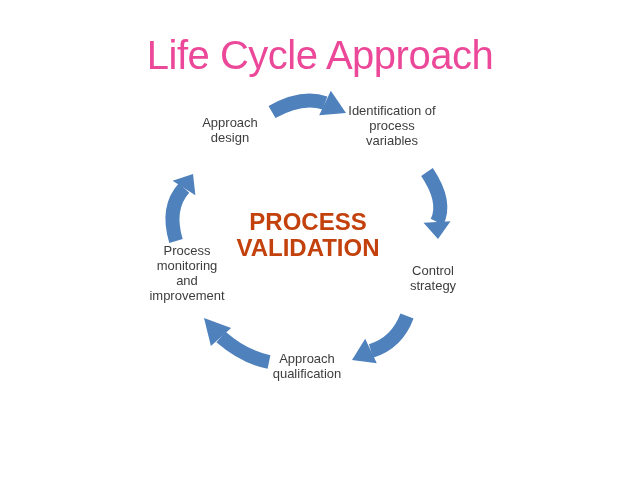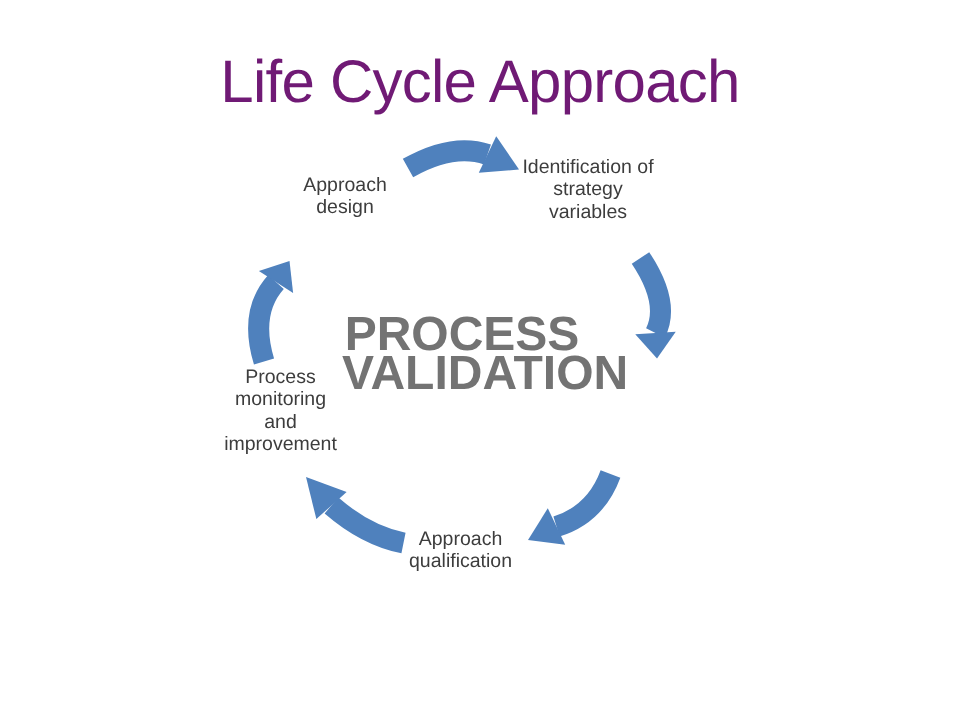--- a/index.html
+++ b/index.html
@@ -13,21 +13,21 @@
   }
   .slide-title {
     position: absolute;
     top: 32px;
     left: 0;
     width: 100%;
     text-align: center;
     font-size: 40px;
     line-height: 46px;
     font-weight: 400;
-    color: #701a75;
+    color: #ec4899;
     letter-spacing: -0.5px;
   }
   .cycle-svg {
     position: absolute;
     top: 0;
     left: 0;
     width: 640px;
     height: 480px;
   }
   .step-label {
@@ -41,24 +41,24 @@
   .step-identification{ left: 347px; top: 103px; width: 90px; }
   .step-control       { left: 401px; top: 263px; width: 64px; }
   .step-qualification { left: 262px; top: 351px; width: 90px; }
   .step-monitoring    { left: 147px; top: 243px; width: 80px; }
   .center-label {
     position: absolute;
     left: 228px;
     top: 209px;
     width: 160px;
     text-align: center;
-    font-size: 32px;
+    font-size: 24px;
     line-height: 26px;
     font-weight: 700;
-    color: #737373;
+    color: #c2410c;
     letter-spacing: 0px;
   }
 </style>
 </head>
 <body>
 
 <div class="slide">
 
   <div class="slide-title">Life Cycle Approach</div>
 
@@ -80,22 +80,23 @@
         <polygon points="204,318 231.1,328.0 210.9,346.0" fill="#4f81bd"></polygon>
       </g>
       <g>
         <path d="M176,241 Q166,208 184,188" fill="none" stroke="#4f81bd" stroke-width="14" stroke-linecap="butt"></path>
         <polygon points="193,174 195.4,195.3 172.6,180.7" fill="#4f81bd"></polygon>
       </g>
     </svg>
 
   <div class="step-label step-design">Approach design</div>
 
-  <div class="step-label step-identification">Identification of strategy variables</div>
+  <div class="step-label step-identification">Identification of process variables</div>
 
+  <div class="step-label step-control">Control strategy</div>
 
   <div class="step-label step-qualification">Approach qualification</div>
 
   <div class="step-label step-monitoring">Process monitoring and improvement</div>
 
   <div class="center-label">PROCESS VALIDATION</div>
 
 </div>
 
 </body></html>

